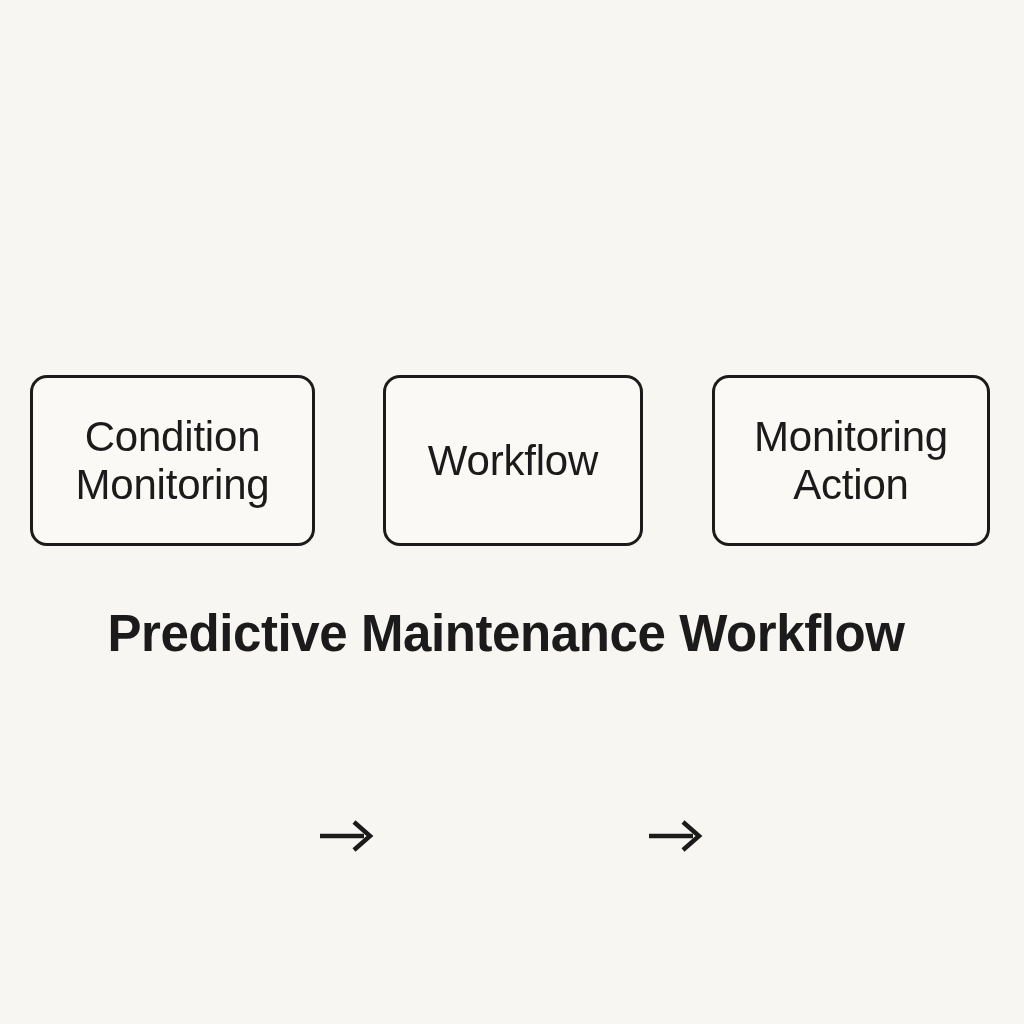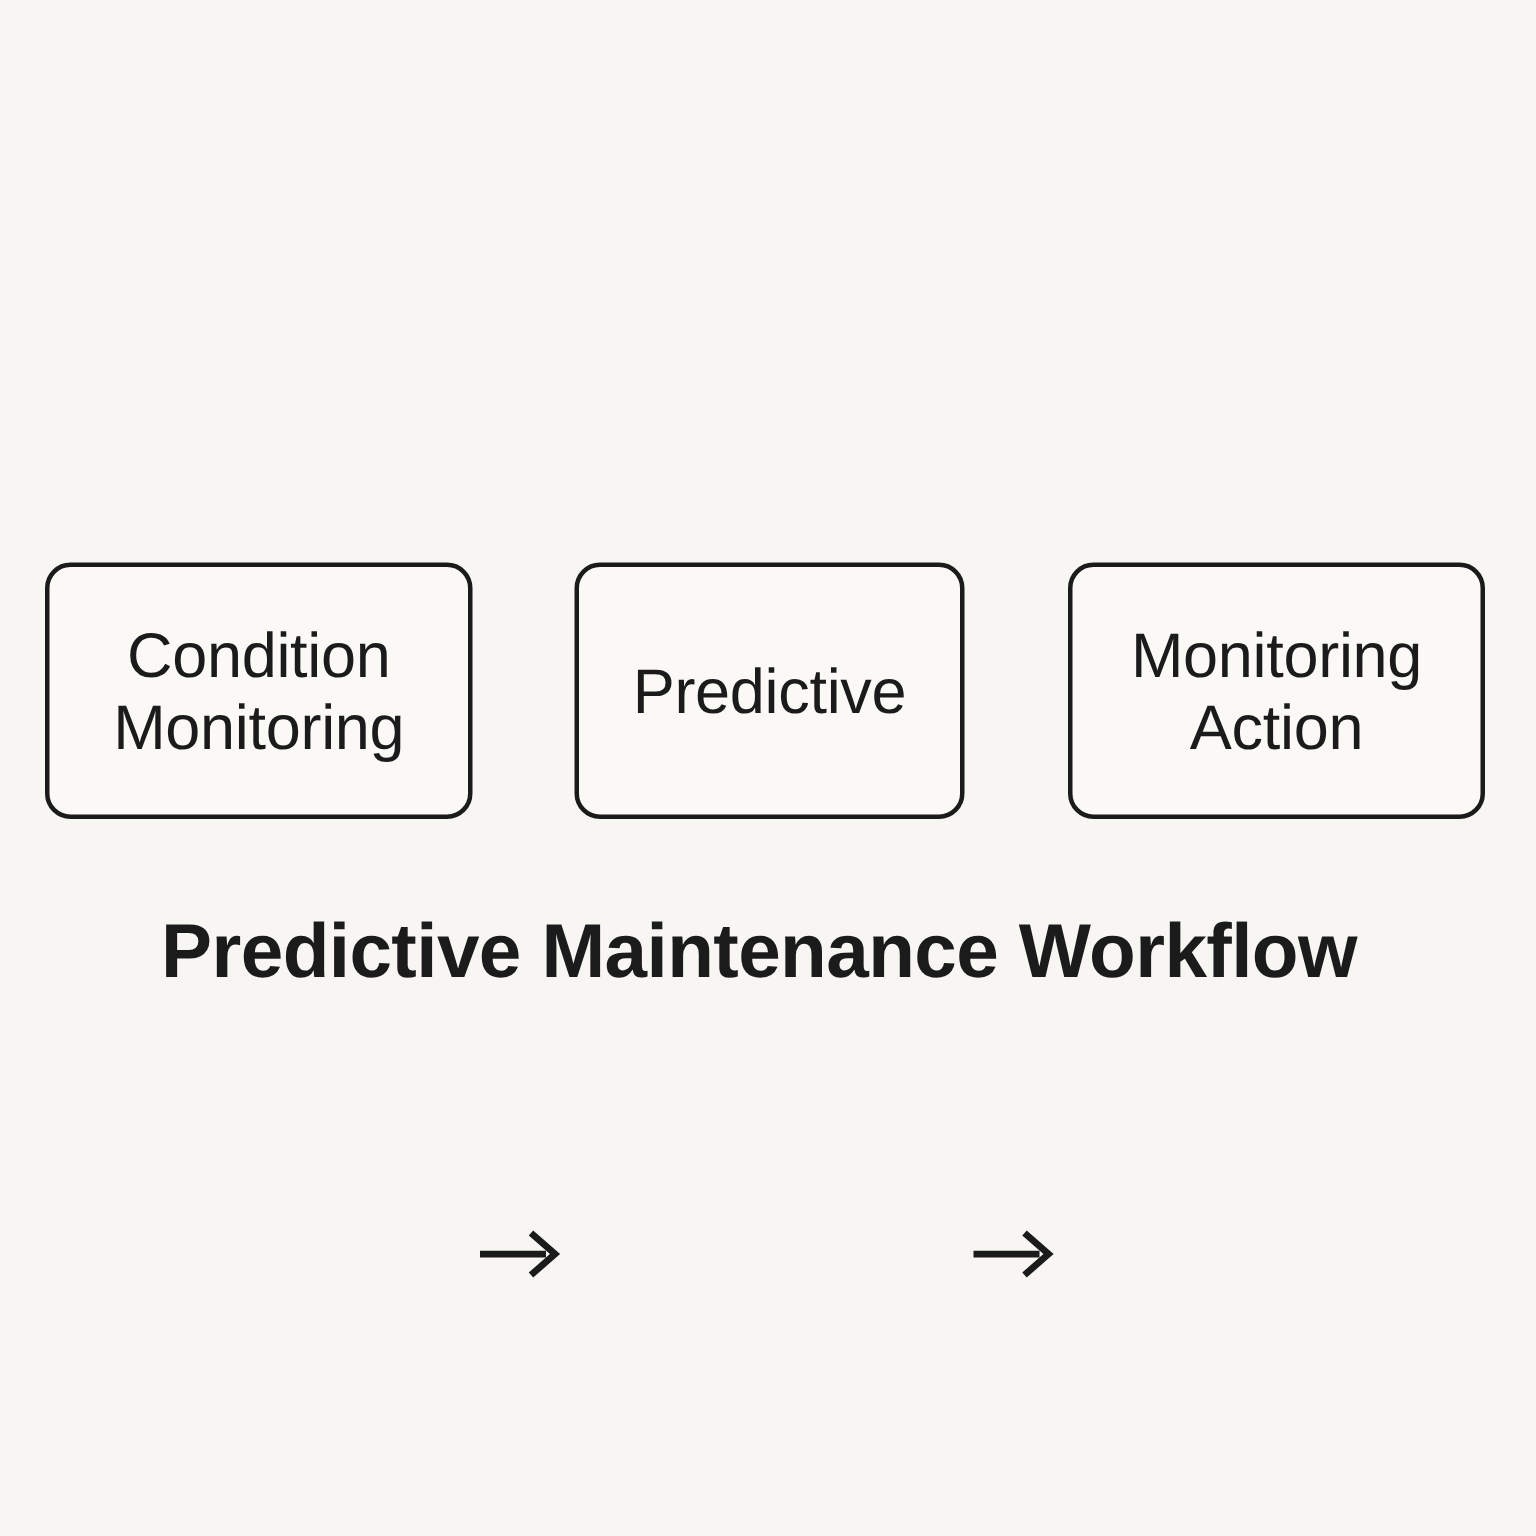--- a/index.html
+++ b/index.html
@@ -91,21 +91,21 @@
     </div>
 
     <div class="arrow" id="arrow-0">
       <svg width="62" height="52" viewBox="0 0 62 52" fill="none" aria-hidden="true">
         <path d="M2 26 H46" stroke="#1b1b1b" stroke-width="4.5" stroke-linecap="butt"></path>
         <path d="M36 12 L52 26 L36 40" stroke="#1b1b1b" stroke-width="4.5" fill="none" stroke-linecap="butt" stroke-linejoin="miter"></path>
       </svg>
     </div>
 
     <div class="node" id="node-1">
-      <span class="node-label">Predictive</span>
+      <span class="node-label">Workflow</span>
     </div>
 
     <div class="arrow" id="arrow-1">
       <svg width="62" height="52" viewBox="0 0 62 52" fill="none" aria-hidden="true">
         <path d="M2 26 H46" stroke="#1b1b1b" stroke-width="4.5" stroke-linecap="butt"></path>
         <path d="M36 12 L52 26 L36 40" stroke="#1b1b1b" stroke-width="4.5" fill="none" stroke-linecap="butt" stroke-linejoin="miter"></path>
       </svg>
     </div>
 
     <div class="node" id="node-2">

